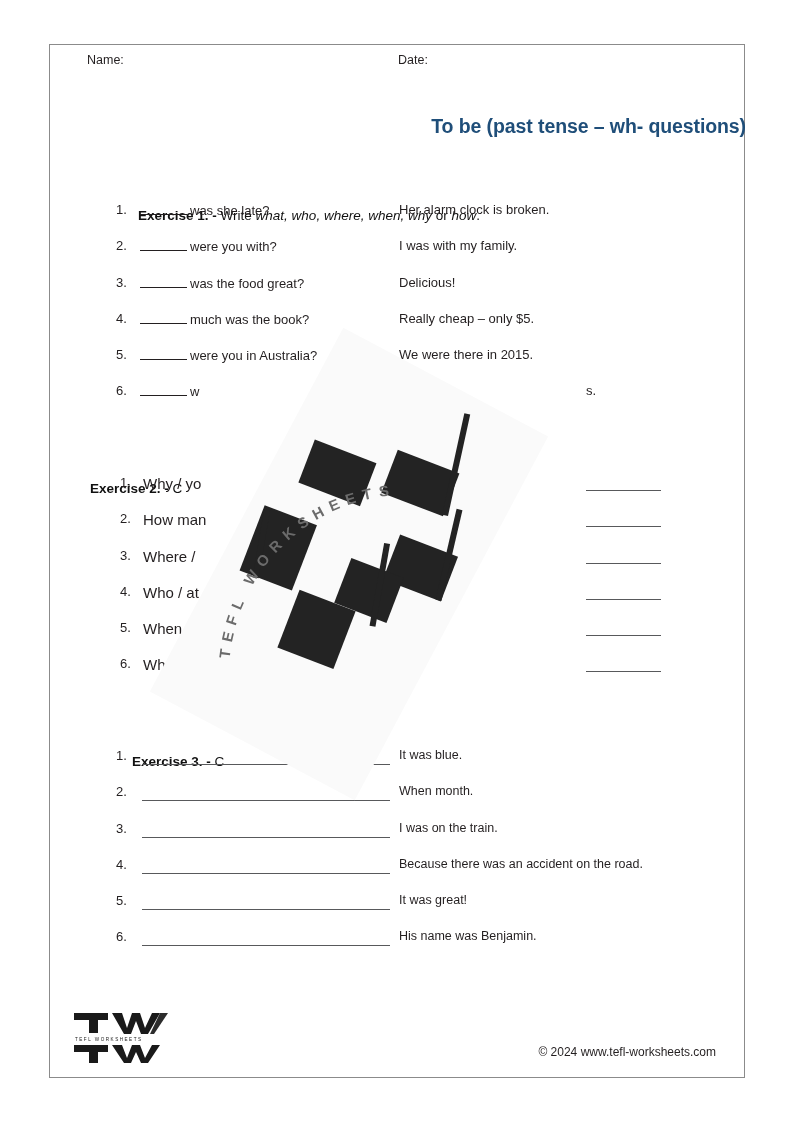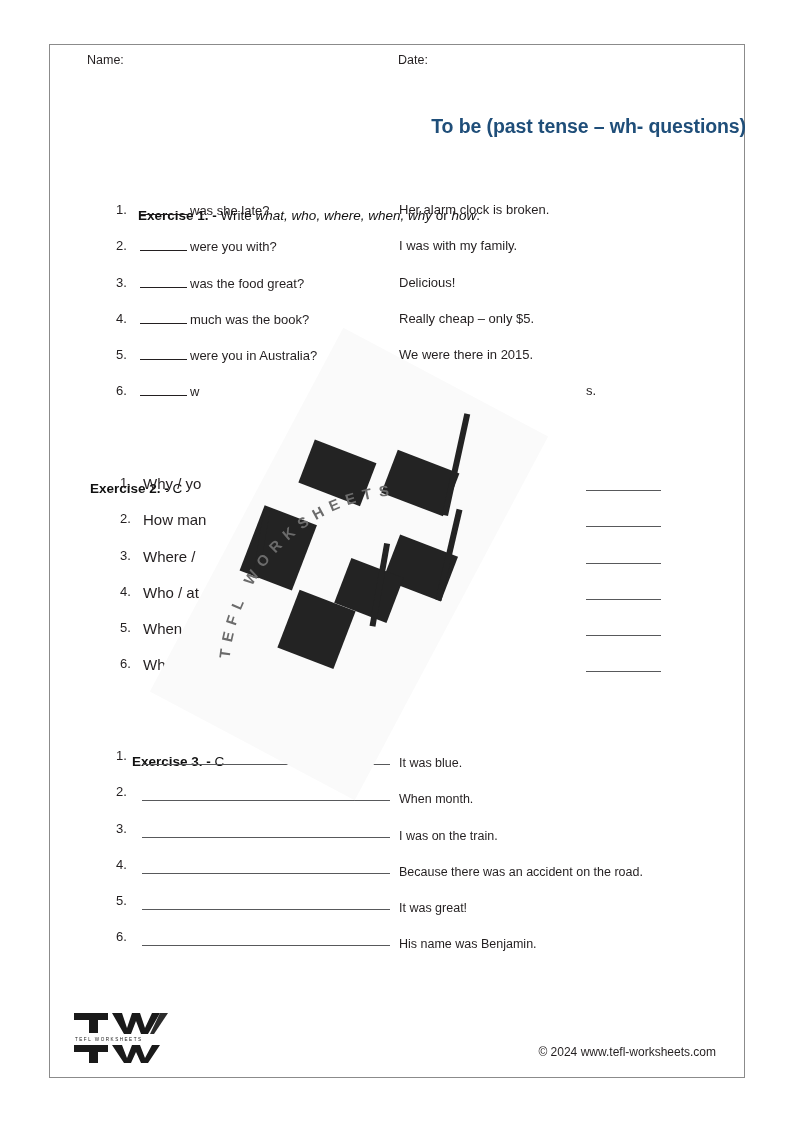--- a/index.html
+++ b/index.html
@@ -193,21 +193,20 @@
     width: 248px;
     border-bottom: 1.4px solid #58595b;
   }
   .row3 .ans {
     position: absolute;
     left: 349px;
     top: 0;
     font-size: 12.5px;
     color: #231f20;
     white-space: nowrap;
-    margin-top: 8px;
   }
 
   
   #watermark {
     position: absolute;
     left: 233px;
     top: 358px;
     width: 232px;
     height: 412px;
     transform: rotate(28deg);

